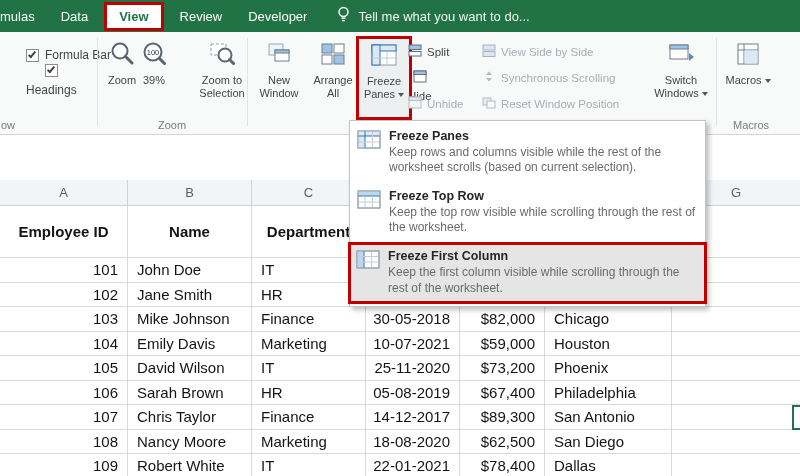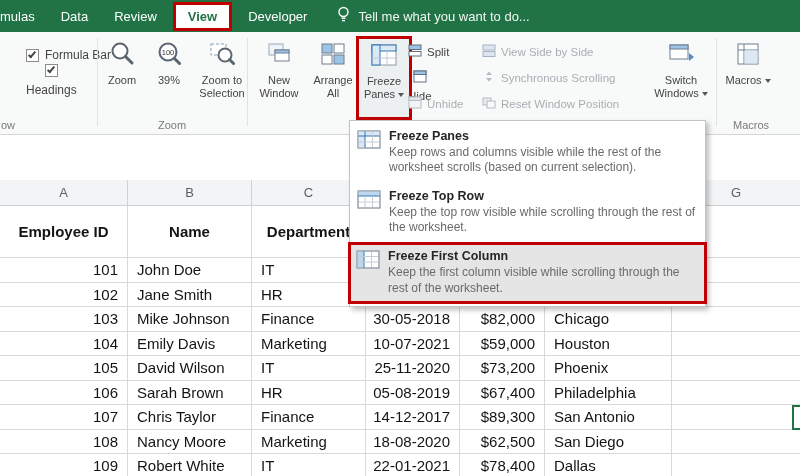--- a/index.html
+++ b/index.html
@@ -47,22 +47,22 @@
   .sel-frag { position:absolute; left:792px; top:405px; width:30px; height:25px; border:2px solid #217346; z-index:5; }
 </style>
 </head>
 <body>
 
 <div class="screen">
 
   <div class="tabbar">
     <div class="tab first">mulas</div>
     <div class="tab">Data</div>
+    <div class="tab active">View</div>
     <div class="tab">Review</div>
-    <div class="tab active">View</div>
     <div class="tab">Developer</div>
     <div class="tellme">
       <span>
         <svg width="15" height="17" viewBox="0 0 15 17">
             <circle cx="7.5" cy="6" r="4.5" fill="none" stroke="#fff" stroke-width="1.4"></circle>
             <line x1="5.5" y1="12.2" x2="9.5" y2="12.2" stroke="#fff" stroke-width="1.4"></line>
             <line x1="6" y1="14.6" x2="9" y2="14.6" stroke="#fff" stroke-width="1.4"></line>
           </svg>
       </span>
       <span>Tell me what you want to do...</span>
@@ -89,21 +89,21 @@
 
     <div class="bigbtn" style="left:99px; width:46px;">
       <span>
         <svg width="26" height="26" viewBox="0 0 26 26">
             <circle cx="11" cy="10" r="7.5" fill="#fff" stroke="#5a6570" stroke-width="2"></circle>
             <line x1="16.5" y1="15.5" x2="23" y2="22" stroke="#5a6570" stroke-width="3" stroke-linecap="round"></line>
           </svg>
       </span>
       <span class="lbl">Zoom</span>
     </div>
-    <div class="bigbtn" style="left:147px; width:44px;">
+    <div class="bigbtn" style="left:132px; width:44px;">
       <span>
         <svg width="26" height="26" viewBox="0 0 26 26">
             <circle cx="12" cy="11" r="8.5" fill="#fff" stroke="#5a6570" stroke-width="2"></circle>
             <text x="12" y="14" font-size="7.5" text-anchor="middle" fill="#333">100</text>
             <line x1="18.5" y1="17.5" x2="23.5" y2="22.5" stroke="#5a6570" stroke-width="3" stroke-linecap="round"></line>
           </svg>
       </span>
       <span class="lbl">39%</span>
     </div>
     <div class="bigbtn" style="left:193px; width:58px;">

